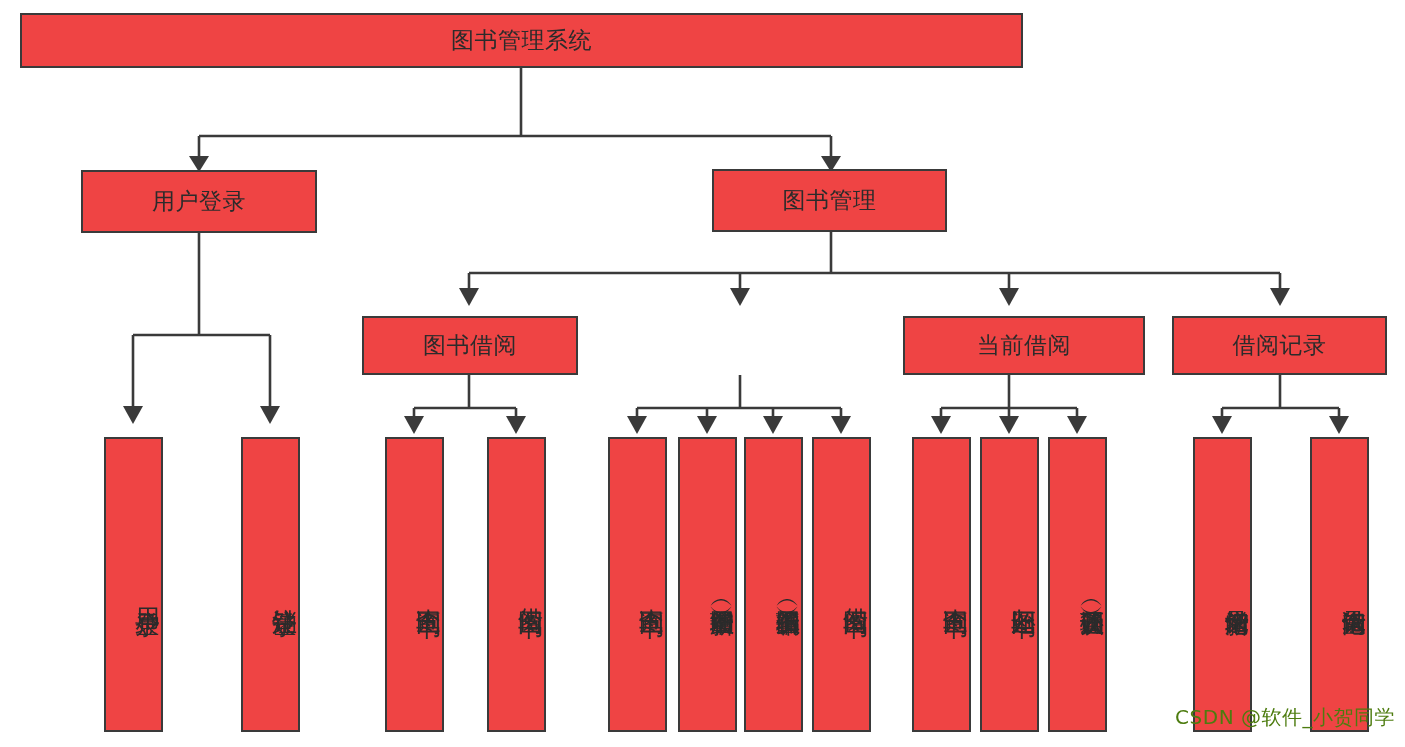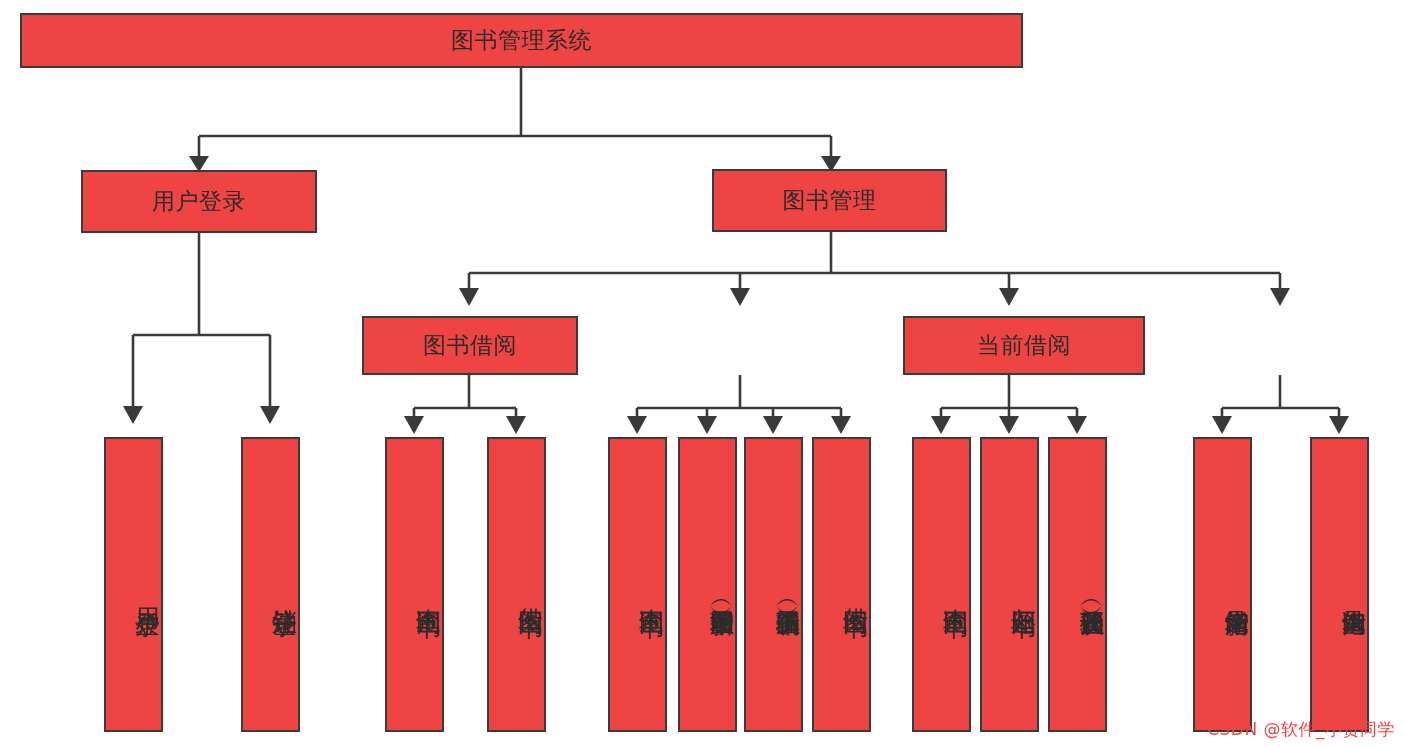--- a/index.html
+++ b/index.html
@@ -43,23 +43,23 @@
     padding-top:14px;
     white-space:nowrap;
   }
   .node.v.tall{
     font-size:24px;
     letter-spacing:0px;
   }
   .watermark{
     position:absolute;
     right:10px;
-    bottom:6px;
-    font-size:17px;
-    color:#ef4444;
+    bottom:16px;
+    font-size:20px;
+    color:#4d7c0f;
     letter-spacing:0.5px;
     white-space:nowrap;
     pointer-events:none;
   }
   svg.edges{
     position:absolute;left:0;top:0;width:1405px;height:747px;
     pointer-events:none;
   }
   svg.edges path, svg.edges line{
     stroke:#3a3a3a;stroke-width:2.6;fill:none;
@@ -141,20 +141,21 @@
     <polygon class="arrowhead" points="1329,416 1349,416 1339,434"></polygon>
   </svg>
 
   <div class="node root" style="left:20px;top:13px;width:1003px;height:55px;">图书管理系统</div>
 
   <div class="node h" style="left:81px;top:170px;width:236px;height:63px;">用户登录</div>
   <div class="node h" style="left:712px;top:169px;width:235px;height:63px;">图书管理</div>
 
   <div class="node h" style="left:362px;top:316px;width:216px;height:59px;">图书借阅</div>
   <div class="node h" style="left:903px;top:316px;width:242px;height:59px;">当前借阅</div>
+  <div class="node h" style="left:1172px;top:316px;width:215px;height:59px;">借阅记录</div>
 
   <div class="node v" style="left:104px;top:437px;width:59px;height:295px;">用户登录</div>
   <div class="node v" style="left:241px;top:437px;width:59px;height:295px;">注销登录</div>
 
   <div class="node v" style="left:385px;top:437px;width:59px;height:295px;">查询图书</div>
   <div class="node v" style="left:487px;top:437px;width:59px;height:295px;">借阅图书</div>
 
   <div class="node v" style="left:608px;top:437px;width:59px;height:295px;">查询图书</div>
   <div class="node v tall" style="left:678px;top:437px;width:59px;height:295px;">新增图书（管理员）</div>
   <div class="node v tall" style="left:744px;top:437px;width:59px;height:295px;">编辑图书（管理员）</div>

